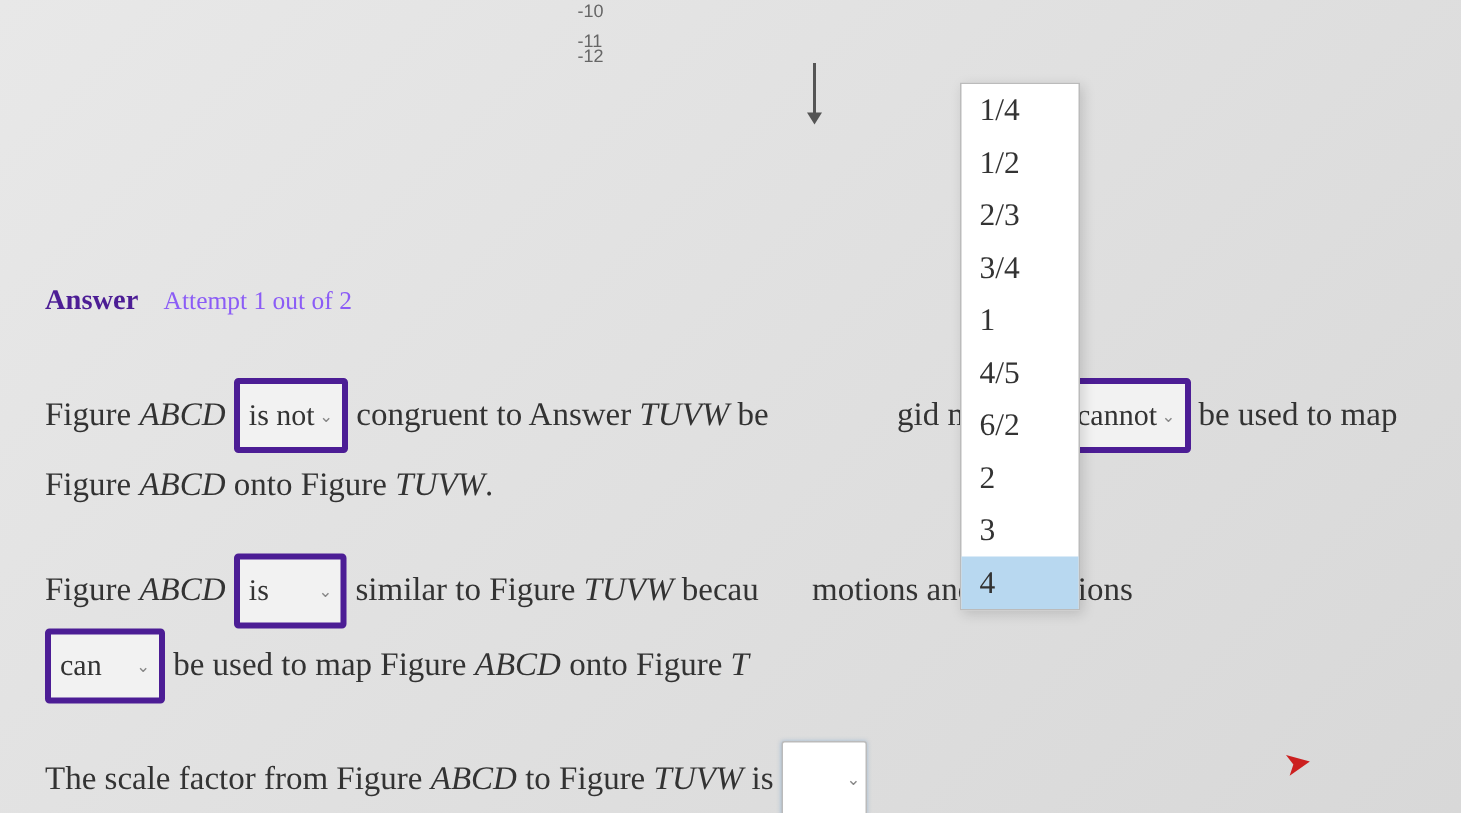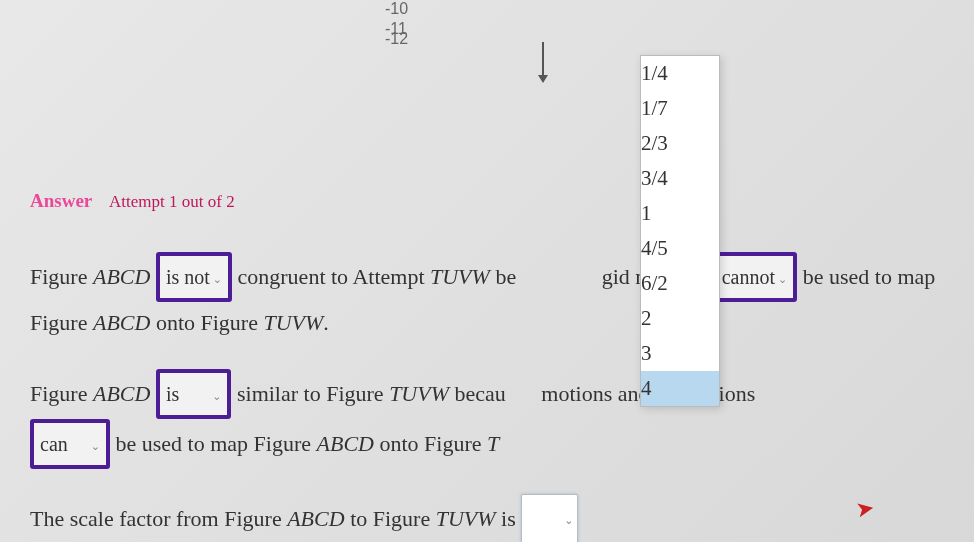--- a/index.html
+++ b/index.html
@@ -14,21 +14,21 @@
     }
     .grid-area {
       position: absolute;
       top: 0;
       left: 150px;
       width: 650px;
       height: 80px;
     }
     .axis-label {
       position: absolute;
-      font-size: 16px;
+      font-size: 12px;
       color: #666;
       font-family: sans-serif;
     }
     .arrow-down {
       position: absolute;
       left: 392px;
       top: 42px;
       width: 2px;
       height: 35px;
       background: #555;
@@ -49,24 +49,24 @@
       top: 190px;
       left: 30px;
       right: 30px;
     }
     .answer-header {
       font-size: 19px;
       margin-bottom: 40px;
     }
     .answer-label {
       font-weight: bold;
-      color: #ec4899;
+      color: #4c1d95;
     }
     .attempt-text {
-      color: #be185d;
+      color: #8b5cf6;
       font-size: 17px;
       margin-left: 12px;
     }
     .sentence {
       font-size: 22px;
       line-height: 1.9;
       color: #333;
       margin-bottom: 25px;
     }
     .italic {
@@ -97,21 +97,21 @@
       top: 55px;
       left: 640px;
       width: 80px;
       background: #fff;
       border: 1px solid #bbb;
       box-shadow: 2px 2px 8px rgba(0,0,0,0.15);
       font-size: 21px;
       z-index: 100;
     }
     .dropdown-option {
-      padding: 5px 0;
+      padding: 5px 12px;
       cursor: pointer;
       color: #333;
     }
     .dropdown-option.highlighted {
       background: #b8d8f0;
     }
     .scale-dropdown {
       display: inline-block;
       background: #fff;
       border: 1px solid #bbb;
@@ -142,21 +142,21 @@
 
 <div class="content">
   <div class="answer-header">
     <span class="answer-label">Answer</span>
     <span class="attempt-text">Attempt 1 out of 2</span>
   </div>
 
   <div class="sentence">
     <span>Figure </span><span class="italic">ABCD</span>
     <span class="dropdown"><span>is not</span><span class="chev">⌄</span></span>
-    <span> congruent to Attempt </span><span class="italic">TUVW</span><span> be</span>
+    <span> congruent to Answer </span><span class="italic">TUVW</span><span> be</span>
     <span style="margin-left:80px;">gid motions </span><span class="dropdown"><span>cannot</span><span class="chev">⌄</span></span><span> be used to map Figure </span><span class="italic">ABCD</span><span> onto Figure </span><span class="italic">TUVW</span><span>.</span>
   </div>
 
   <div class="sentence">
     <span>Figure </span><span class="italic">ABCD</span>
     <span class="dropdown"><span>is</span><span style="display:inline-block;width:30px;"></span><span class="chev">⌄</span></span>
     <span> similar to Figure </span><span class="italic">TUVW</span><span> becau</span>
     <span style="margin-left:30px;">motions and/or dilations </span>
     <br>
     <span class="dropdown"><span>can</span><span style="display:inline-block;width:20px;"></span><span class="chev">⌄</span></span>
@@ -164,21 +164,21 @@
   </div>
 
   <div class="sentence">
     <span>The scale factor from Figure </span><span class="italic">ABCD</span><span> to Figure </span><span class="italic">TUVW</span><span> is </span>
     <span class="scale-dropdown"><span style="display:inline-block;width:35px;"></span><span class="chev">⌄</span></span>
   </div>
 </div>
 
 <div class="dropdown-list" id="dd-list">
     <div class="dropdown-option">1/4</div>
-    <div class="dropdown-option">1/7</div>
+    <div class="dropdown-option">1/2</div>
     <div class="dropdown-option">2/3</div>
     <div class="dropdown-option">3/4</div>
     <div class="dropdown-option">1</div>
     <div class="dropdown-option">4/5</div>
     <div class="dropdown-option">6/2</div>
     <div class="dropdown-option">2</div>
     <div class="dropdown-option">3</div>
     <div class="dropdown-option highlighted">4</div>
   </div>
 

